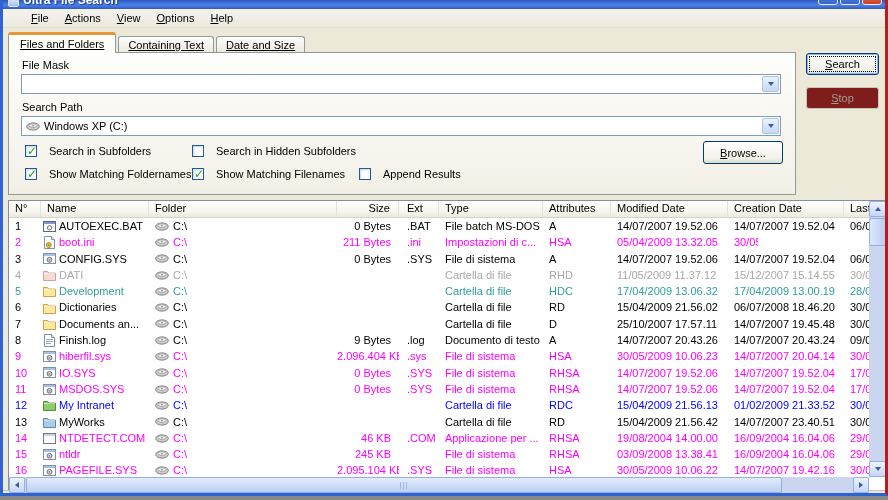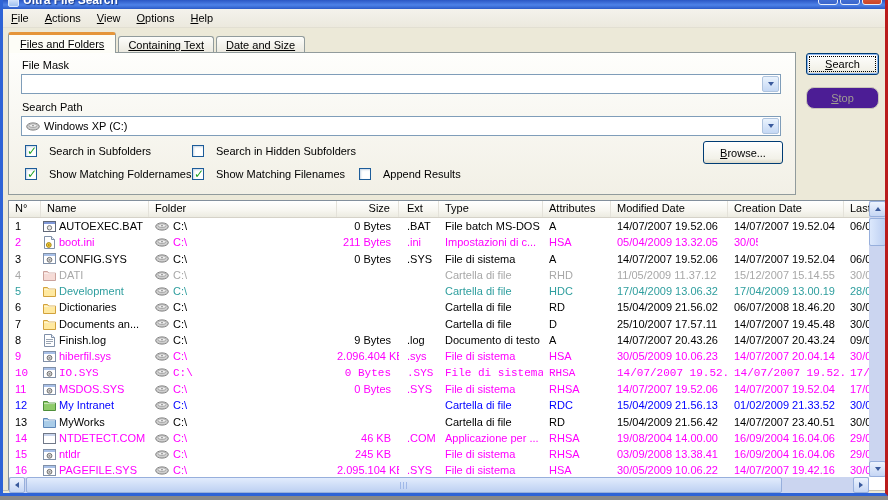--- a/index.html
+++ b/index.html
@@ -17,21 +17,21 @@
     font-size:12px;text-shadow:1px 1px 1px #1B3C8C;white-space:nowrap;}
   .app-icon{position:absolute;left:5px;top:-4px;width:11px;height:11px;
     background:linear-gradient(#EAF2FF,#9FC0F0);border:1px solid #DCE8FF;border-radius:2px;}
   .winbtns{position:absolute;right:3px;top:-12px;display:flex;gap:2px;}
   .wbtn{width:20px;height:17px;border-radius:3px;border:1px solid #E6EEFB;}
   .wbtn.min,.wbtn.max{background:linear-gradient(#5B8BE8,#3A66CC);}
   .wbtn.close{background:linear-gradient(#E87A58,#CC4428);}
   
   .menubar{position:absolute;left:0;top:9px;right:0;height:19px;
     background:linear-gradient(#F4F2EC,#ECE9DE);border-bottom:1px solid #E2DFD2;
-    padding-left:0;display:flex;align-items:center;}
+    padding-left:20px;display:flex;align-items:center;}
   .menu-item{display:inline-block;padding:2px 8px;cursor:default;}
   .menu-item::first-letter{text-decoration:underline;}
   
   .tabs{position:absolute;left:5px;top:33px;height:20px;display:flex;align-items:flex-end;text-decoration:underline;}
   .tab{display:inline-block;height:17px;line-height:16px;padding:0 9px;
     border:1px solid #919B9C;border-bottom:none;border-radius:3px 3px 0 0;
     background:linear-gradient(#FDFDFB,#EAE8DE);margin-right:2px;}
   .tab.active{height:21px;line-height:18px;background:#FDFDF7;position:relative;z-index:3;
     border-top:3px solid #E5953A;padding:0 11px;}
   
@@ -53,21 +53,21 @@
   .checkbox.checked .cbox::after{content:"\2713";position:absolute;left:1px;top:-2px;
     color:#21A121;font-size:12px;font-weight:bold;}
   .opt1{left:16px;top:91px}.opt2{left:183px;top:91px}
   .opt3{left:16px;top:114px}.opt4{left:183px;top:114px}.opt5{left:350px;top:114px}
   
   .xpbtn{position:absolute;width:73px;height:22px;border:1px solid #003C74;border-radius:3px;
     background:linear-gradient(#FFFFFF,#F2F1E8 80%,#DDDACA);font-family:inherit;font-size:11px;
     color:#000;padding:0;}
   .xpbtn::first-letter{text-decoration:underline;}
   .xpbtn.default{box-shadow:inset 0 0 0 1px #8FB6EE;outline:1px dotted #000;outline-offset:-4px;}
-  .xpbtn.disabled{border-color:#C9C5B9;color:#A09D92;background:#4c1d95;border-radius:8px;}
+  .xpbtn.disabled{border-color:#C9C5B9;color:#A09D92;background:#7f1d1d;}
   .xpbtn.disabled::first-letter{text-decoration:underline;}
   #btn-search{left:803px;top:53px;}
   #btn-stop{left:803px;top:87px;}
   #btn-reset{left:803px;top:171px;margin-top:40px;}
   #btn-browse{position:absolute;left:694px;top:88px;width:80px;height:23px;}
   
   .table{position:absolute;left:5px;top:200px;width:879px;height:294px;background:#fff;
     border:1px solid #828F9C;overflow:hidden;}
   .thead{display:flex;height:17px;margin-right:17px;
     background:linear-gradient(#FFFFFF,#F7F6F0 60%,#ECEBE1);border-bottom:1px solid #D5D2C8;}
@@ -456,21 +456,21 @@
             <span>C:\</span>
           </span>
           <span class="tcell c3">2.096.404 KB</span>
           <span class="tcell c4">.sys</span>
           <span class="tcell c5">File di sistema</span>
           <span class="tcell c6">HSA</span>
           <span class="tcell c7">30/05/2009 10.06.23</span>
           <span class="tcell c8">14/07/2007 20.04.14</span>
           <span class="tcell c9">30/05/</span>
         </div>
-        <div class="trow" style="color: rgb(255, 0, 255); font-family: Liberation Mono, monospace;">
+        <div class="trow" style="color: rgb(255, 0, 255);">
           <span class="tcell c0">10</span>
           <span class="tcell c1">
             <span class="icon">
               <svg width="13" height="13" viewBox="0 0 13 13">
                 <rect x="0.5" y="1.5" width="12" height="10" fill="#FFF" stroke="#8090A8"></rect>
                 <rect x="1" y="2" width="11" height="2" fill="#A8C0E8"></rect>
                 <circle cx="6.5" cy="7.8" r="2.4" fill="#D6D6D6" stroke="#707070"></circle>
                 <circle cx="6.5" cy="7.8" r="0.9" fill="#8A8A8A"></circle>
               </svg>
             </span>

